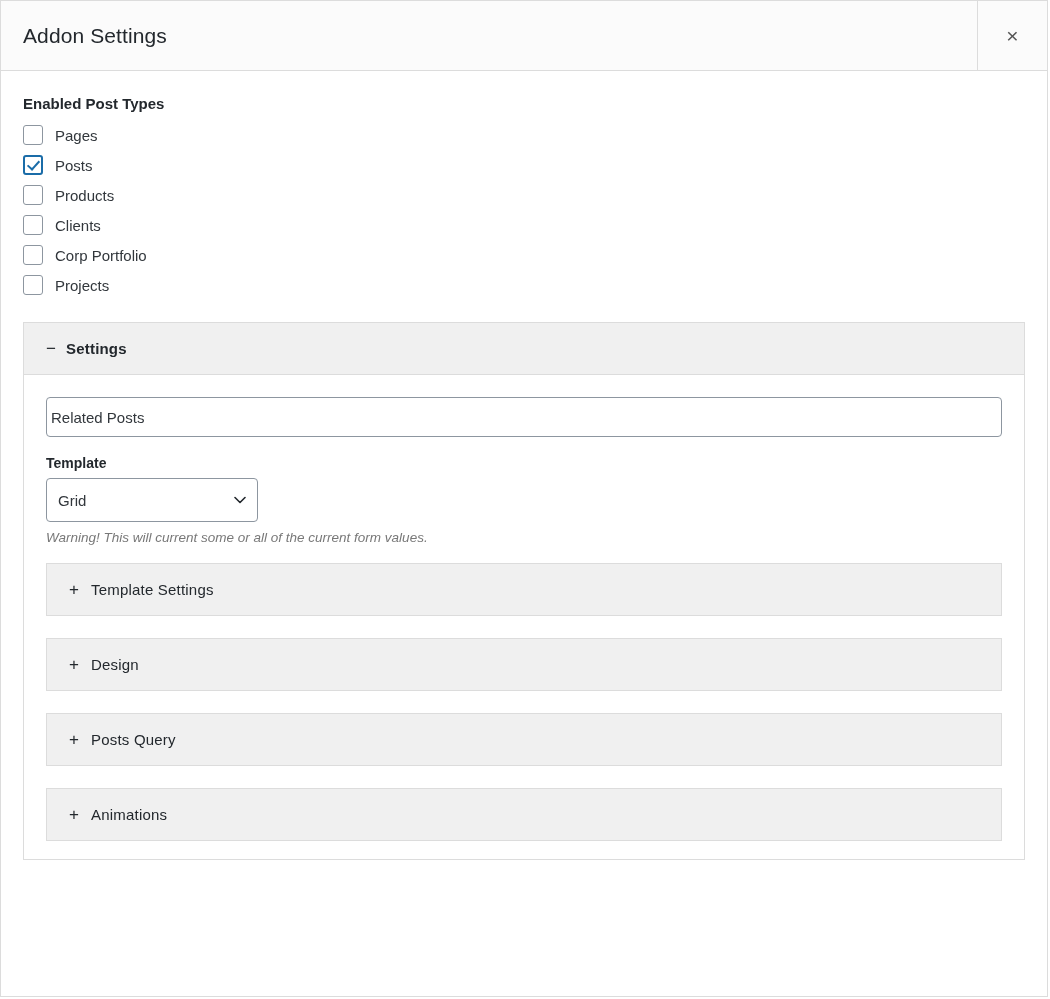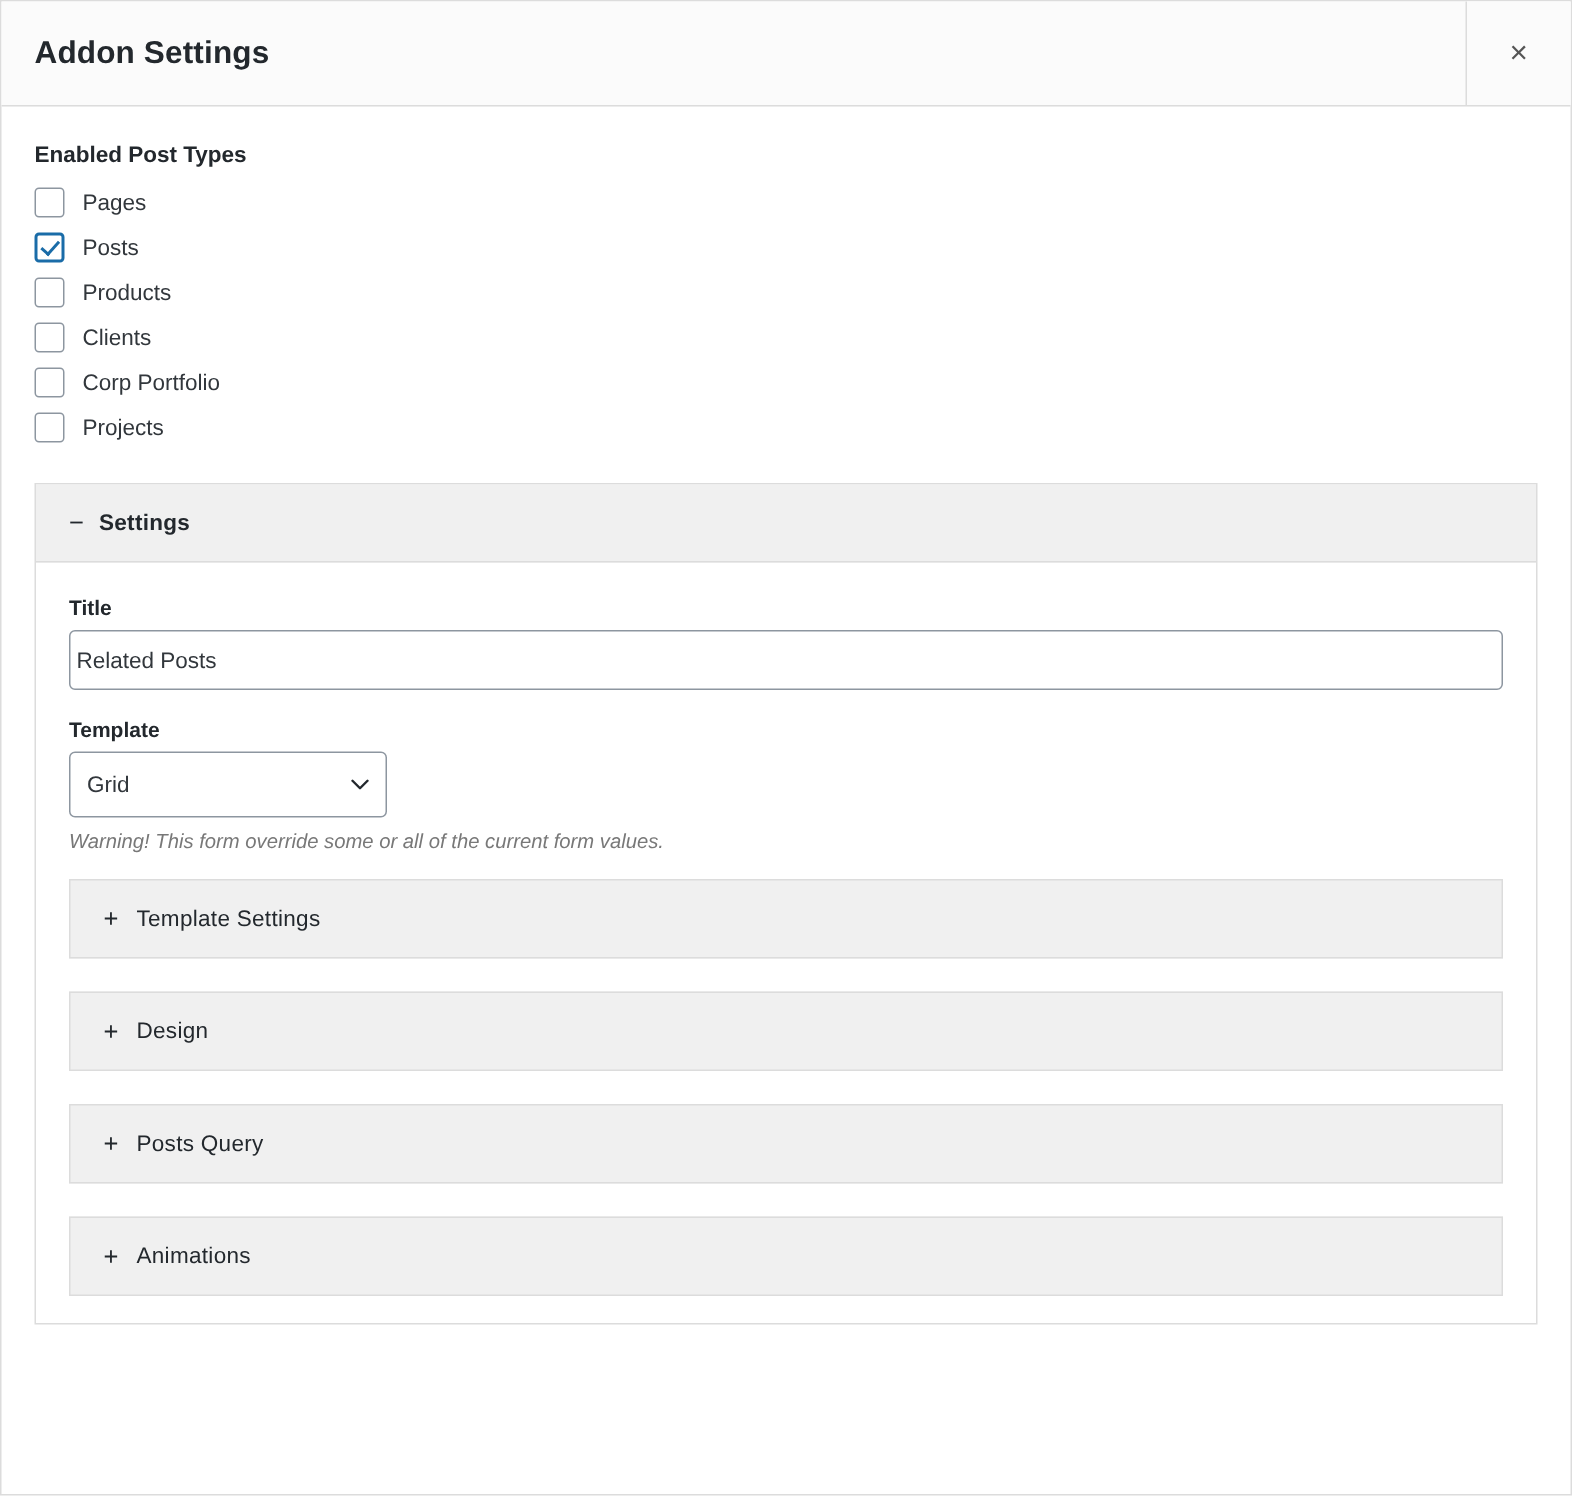--- a/index.html
+++ b/index.html
@@ -34,21 +34,21 @@
     display: flex;
     align-items: stretch;
     box-sizing: border-box;
   }
   .modal-title {
     flex: 1;
     display: flex;
     align-items: center;
     padding-left: 22px;
     font-size: 21px;
-    font-weight: bold;
+    font-weight: normal;
     letter-spacing: 0.1px;
     color: #23282d;
   }
   .modal-close {
     width: 69px;
     border-left: 1px solid #dcdcdc;
     display: flex;
     align-items: center;
     justify-content: center;
     font-size: 21px;
@@ -273,35 +273,34 @@
     <div class="panel">
 
       <div class="panel-head">
         <span class="toggle-glyph">−</span>
         <span class="panel-title">Settings</span>
       </div>
 
       <div class="panel-body">
 
         <div class="field-block">
-          <div class="field-label">Title</div>
           <input class="text-input" type="text" value="Related Posts" style="">
         </div>
 
         <div>
           <div class="field-label">Template</div>
           <div class="select-wrap">
             <select class="select-input">
               <option>Grid</option>
             </select>
             <svg class="select-arrow" viewBox="0 0 12 12">
               <path d="M1 3.5 L6 8.5 L11 3.5" fill="none" stroke="#23282d" stroke-width="1.6" stroke-linecap="round" stroke-linejoin="round"></path>
             </svg>
           </div>
-          <div class="warning-note">Warning! This form override some or all of the current form values.</div>
+          <div class="warning-note">Warning! This will current some or all of the current form values.</div>
         </div>
 
         <div class="subpanel">
           <span class="toggle-glyph">+</span>
           <span class="panel-title">Template Settings</span>
         </div>
 
         <div class="subpanel">
           <span class="toggle-glyph">+</span>
           <span class="panel-title">Design</span>

